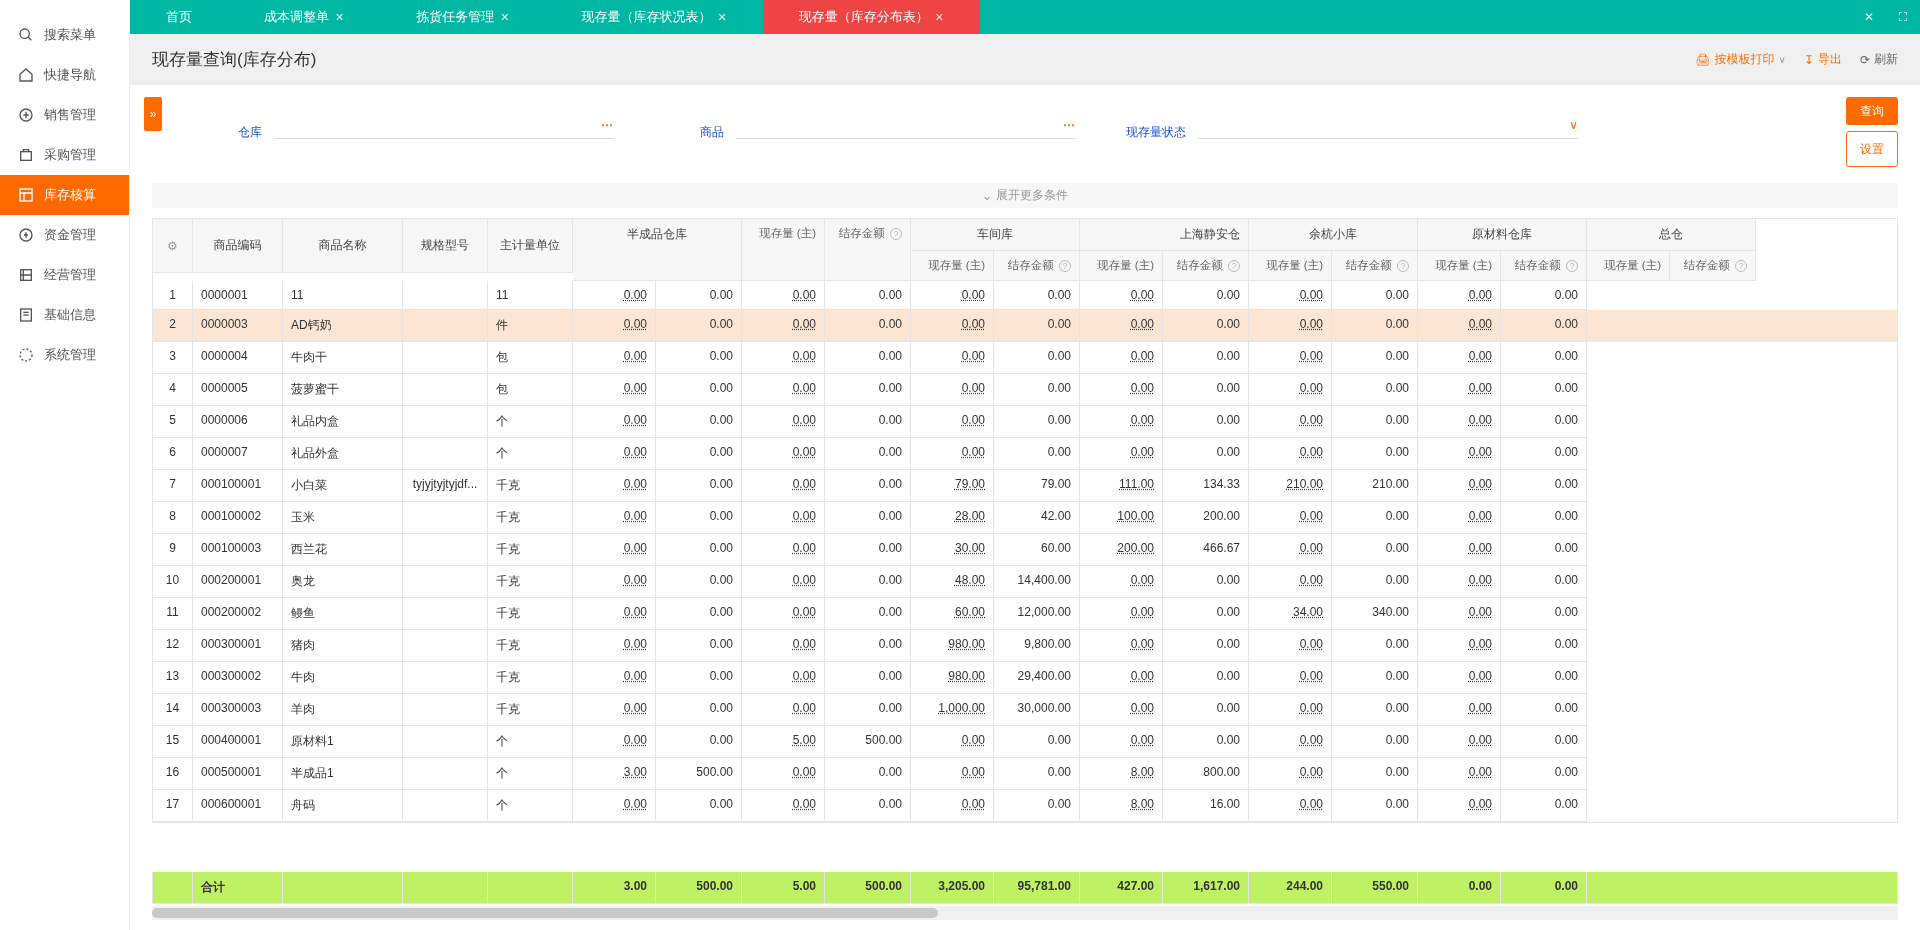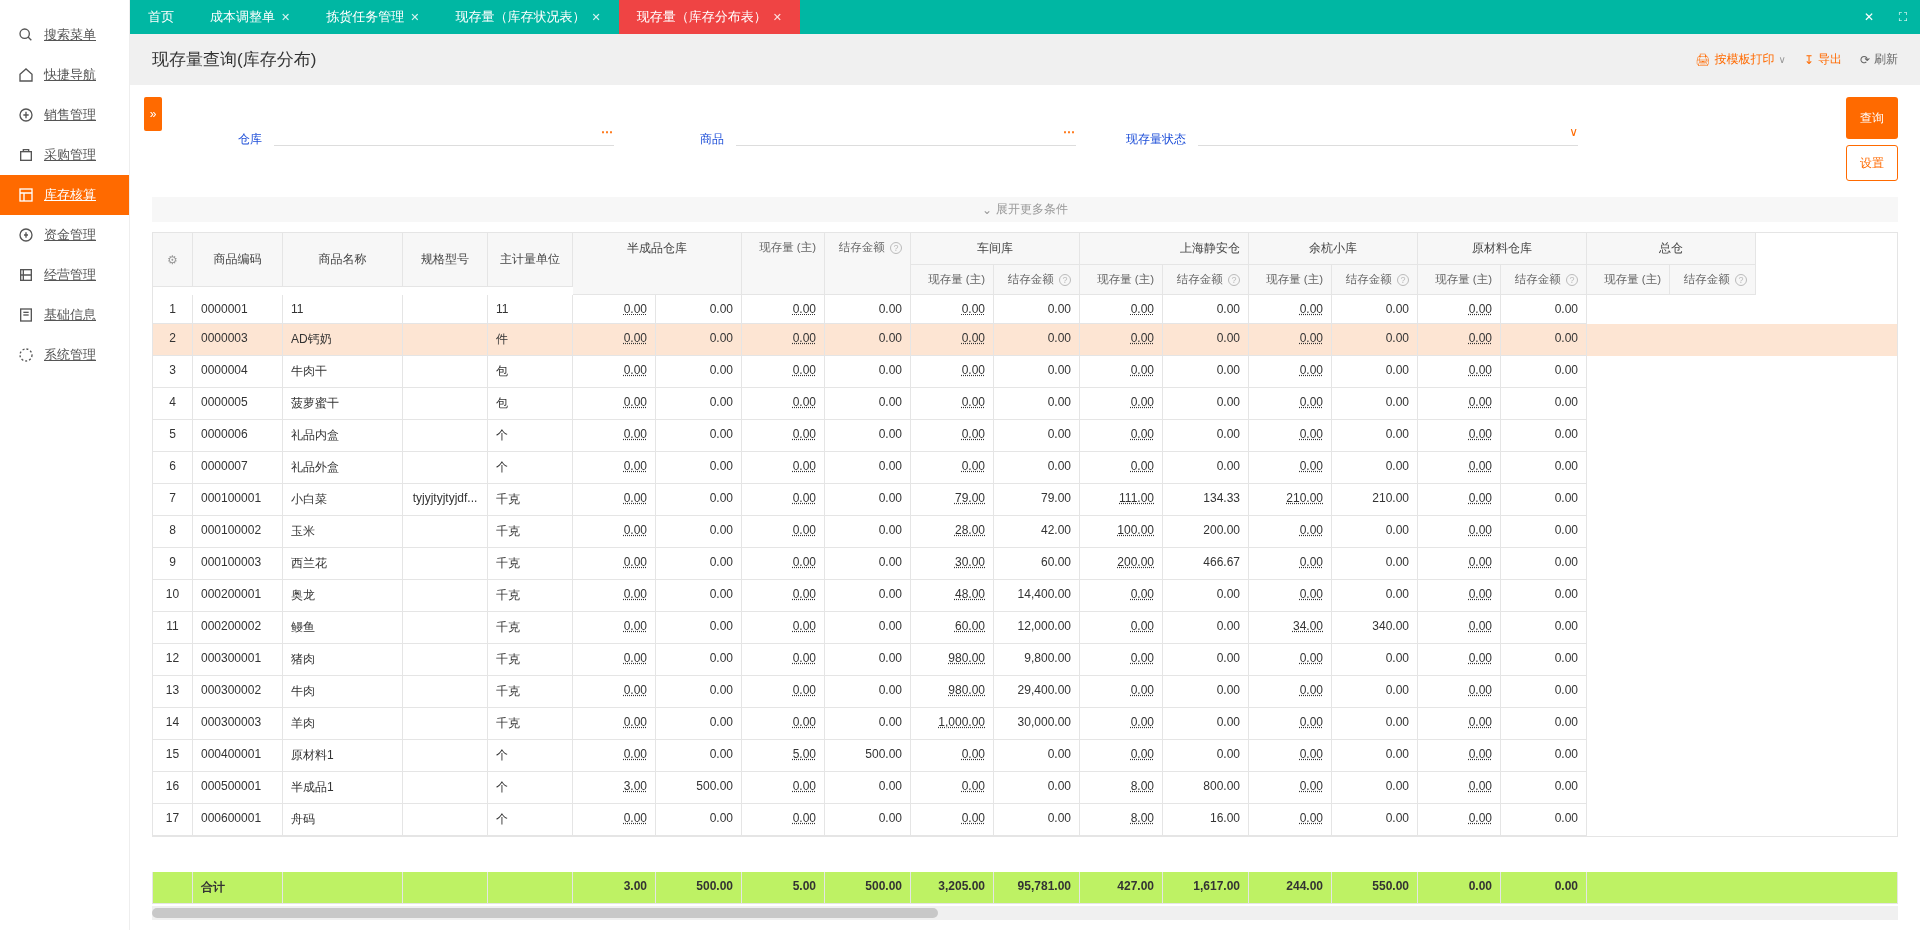--- a/index.html
+++ b/index.html
@@ -1,31 +1,31 @@
 <!DOCTYPE html>
 <html><head>
 <meta charset="utf-8">
 <style>
 * { box-sizing: border-box; margin: 0; padding: 0; }
 body { font-family: "Microsoft YaHei", Arial, sans-serif; font-size: 12px; color: #333; background: #fff; overflow: hidden; }
 .app { display: flex; height: 930px; width: 1920px; }
 
 
 .sidebar { width: 130px; background: #fff; border-right: 1px solid #eee; flex-shrink: 0; padding-top: 15px; }
-.side-item { display: flex; align-items: center; gap: 10px; padding: 11px 18px; cursor: pointer; color: #555; font-size: 13px; text-decoration: underline; }
+.side-item { display: flex; align-items: center; gap: 10px; padding: 11px 18px; cursor: pointer; color: #555; font-size: 13px; }
 .side-item.active { background: #ff6a00; color: #fff; }
 .side-icon { width: 16px; height: 16px; display: inline-flex; align-items: center; justify-content: center; }
 .side-icon svg { width: 16px; height: 16px; }
 
 
 .main { flex: 1; display: flex; flex-direction: column; min-width: 0; }
 
 
 .tabs { background: #00b7a3; height: 34px; display: flex; align-items: stretch; color: #fff; position: relative; }
-.tab { display: flex; align-items: center; gap: 6px; padding: 0 18px; cursor: pointer; font-size: 13px; }
+.tab { display: flex; align-items: center; gap: 6px; padding: 0 36px; cursor: pointer; font-size: 13px; }
 .tab.active { background: #ef4444; }
 .tab .close { font-size: 11px; opacity: .85; }
 .tabs-right { margin-left: auto; display: flex; align-items: center; }
 .tabs-right .tbtn { width: 34px; height: 34px; display:flex; align-items:center; justify-content:center; cursor:pointer; }
 
 
 .page-head { background: #f0f0f0; padding: 14px 22px; display: flex; align-items: center; }
 .page-title { font-size: 17px; color: #333; }
 .head-actions { margin-left: auto; display: flex; align-items: center; gap: 18px; font-size: 12px; }
 .head-link { color: #ff6a00; cursor: pointer; display: inline-flex; align-items: center; gap: 4px; }
@@ -35,21 +35,21 @@
 
 .filter-wrap { position: relative; padding: 12px 22px 0 22px; background: #fff; }
 .collapse-handle { position: absolute; left: 14px; top: 12px; width: 18px; height: 34px; background: #ff6a00; color: #fff; display:flex; align-items:center; justify-content:center; border-radius:2px; cursor:pointer; font-size:12px; }
 .filters { display: flex; gap: 40px; margin-left: 40px; align-items: center; }
 .filter { display: flex; align-items: center; gap: 12px; }
 .flabel { color: #1d4ed8; width: 70px; text-align: right; }
 .finput { width: 340px; border: none; border-bottom: 1px solid #ddd; padding: 6px 18px 6px 2px; font-size: 12px; position: relative; }
 .finput .dots { position:absolute; right:0; bottom:6px; color:#ff6a00; font-weight:bold; letter-spacing:1px; cursor:pointer; }
 .finput .arrow { position:absolute; right:0; bottom:6px; color:#ff6a00; cursor:pointer; }
 .action-col { display:flex; flex-direction:column; gap:6px; margin-left:auto; }
-.btn-primary { background:#ff6a00; color:#fff; border:none; border-radius:3px; width:52px; height:42px; cursor:pointer; font-size:12px; }
+.btn-primary { background:#ff6a00; color:#fff; border:none; border-radius:3px; width:52px; height:28px; cursor:pointer; font-size:12px; }
 .btn-outline { background:#fff; color:#ff6a00; border:1px solid #ff6a00; border-radius:3px; width:52px; height:36px; cursor:pointer; font-size:12px; }
 .expand-bar { text-align:center; margin-top:16px; color:#999; font-size:12px; cursor:pointer; background:#f7f7f7; padding:4px 0; }
 .expand-bar span { display:inline-flex; align-items:center; gap:4px; }
 
 
 .table-wrap { padding: 10px 22px; flex:1; overflow:hidden; display:flex; flex-direction:column; }
 .grid { border:1px solid #e5e5e5; font-size:12px; }
 .grow { display:flex; }
 .gc { border-right:1px solid #e5e5e5; border-bottom:1px solid #e5e5e5; padding:7px 8px; overflow:hidden; white-space:nowrap; text-overflow:ellipsis; }
 .gh { background:#f7f7f7; color:#444; text-align:center; }

